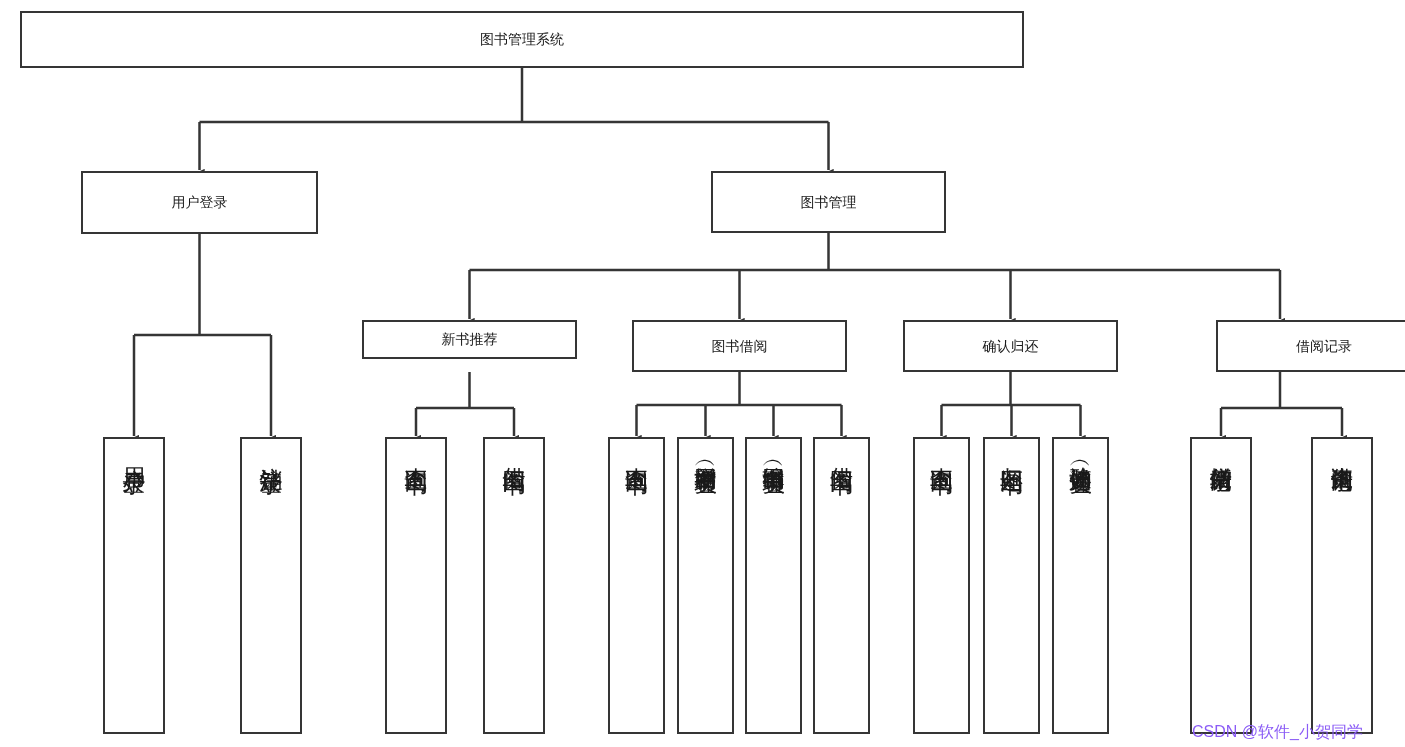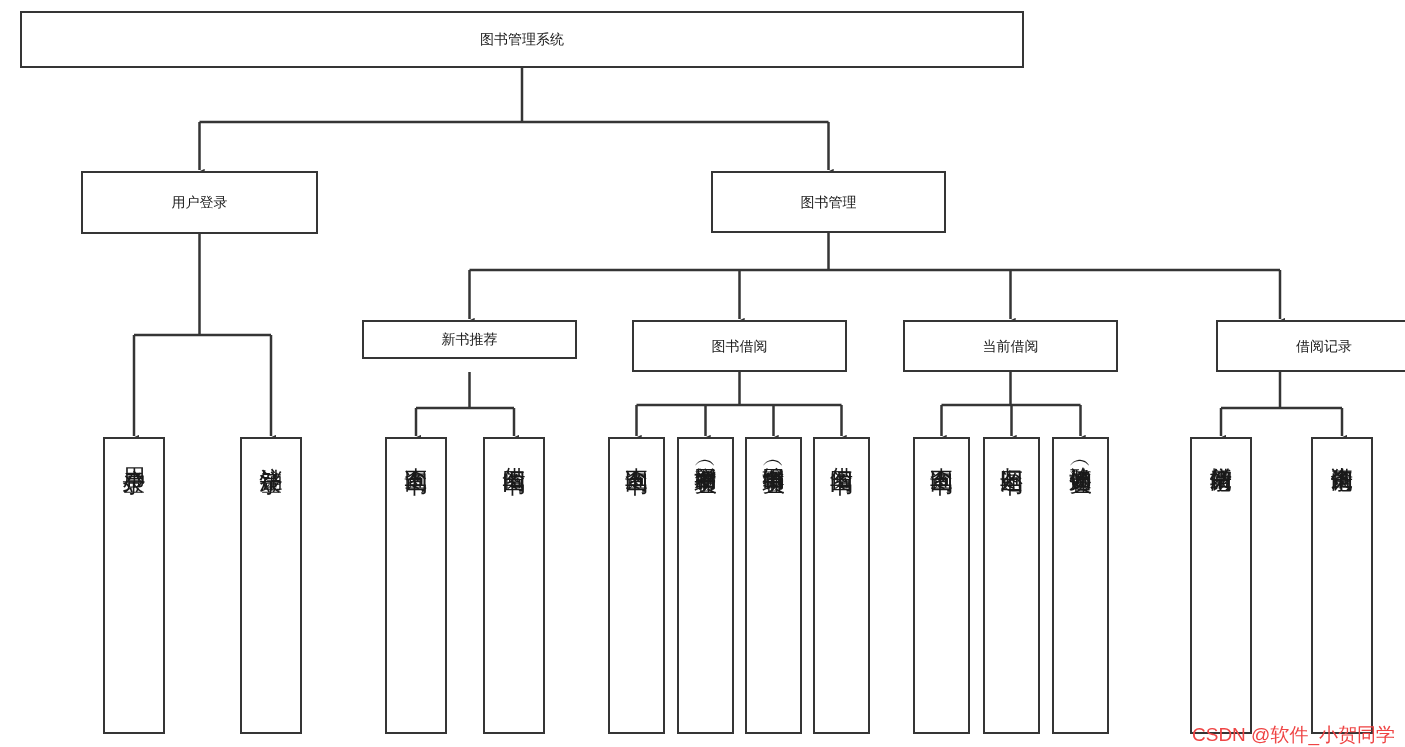--- a/index.html
+++ b/index.html
@@ -10,21 +10,21 @@
   .node{position:absolute;box-sizing:border-box;background:#fff;
         border:2.5px solid #353535;display:flex;align-items:center;
         justify-content:center;}
   .node .label{color:#1a1a1a;line-height:1.06;text-align:center;
         white-space:nowrap;}
   .node.horiz .label{font-size:14px;text-align:center;}
   .node.vert{align-items:flex-start;padding-top:10px;}
   .node.vert .label{writing-mode:vertical-rl;text-orientation:upright;
         font-size:23px;letter-spacing:2px;line-height:1.0;}
   .node.vert.tall .label{font-size:22px;letter-spacing:1px;}
-  #watermark{position:absolute;color:#ef4444;font-size:19px;
+  #watermark{position:absolute;color:#8b5cf6;font-size:16px;
         white-space:nowrap;pointer-events:none;}
 </style>
 </head>
 <body>
 
 <div id="chart-root">
   <svg class="edges" viewBox="0 0 1405 747">
     <defs>
       <marker id="arrow" markerWidth="10" markerHeight="11" refX="1.2" refY="5.2" orient="auto" markerUnits="userSpaceOnUse">
         <path d="M0,0 L10,0 L5,11 Z" fill="#353535"></path>
@@ -76,21 +76,21 @@
       <div class="node horiz" style="left: 711px; top: 171px; width: 235px; height: 62px;">
         <span class="label">图书管理</span>
       </div>
       <div class="node horiz" style="left: 362px; top: 320px; width: 215px; height: 39px;">
         <span class="label">新书推荐</span>
       </div>
       <div class="node horiz" style="left: 632px; top: 320px; width: 215px; height: 52px;">
         <span class="label">图书借阅</span>
       </div>
       <div class="node horiz" style="left: 903px; top: 320px; width: 215px; height: 52px;">
-        <span class="label">当前借阅</span>
+        <span class="label">确认归还</span>
       </div>
       <div class="node horiz" style="left: 1172px; top: 320px; width: 216px; height: 52px; margin-left: 44px;">
         <span class="label">借阅记录</span>
       </div>
       <div class="node vert" style="left: 103px; top: 437px; width: 62px; height: 297px;">
         <span class="label">用户登录</span>
       </div>
       <div class="node vert" style="left: 240px; top: 437px; width: 62px; height: 297px;">
         <span class="label">注销登录</span>
       </div>

